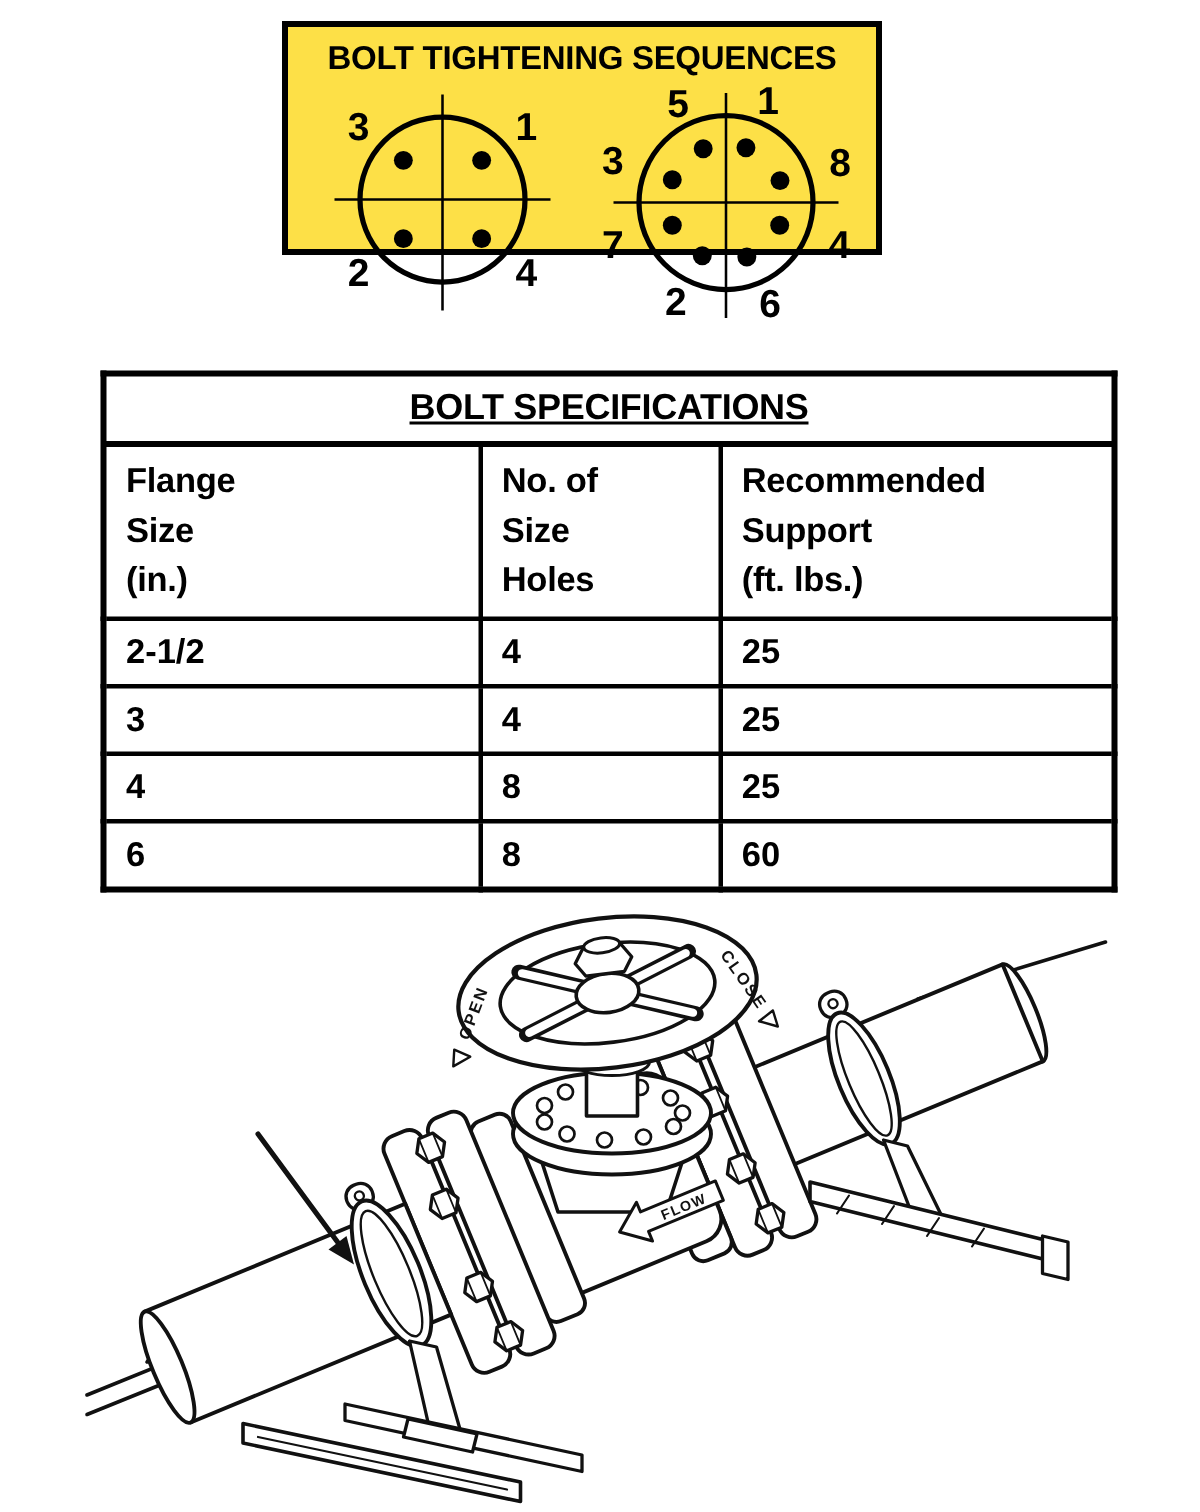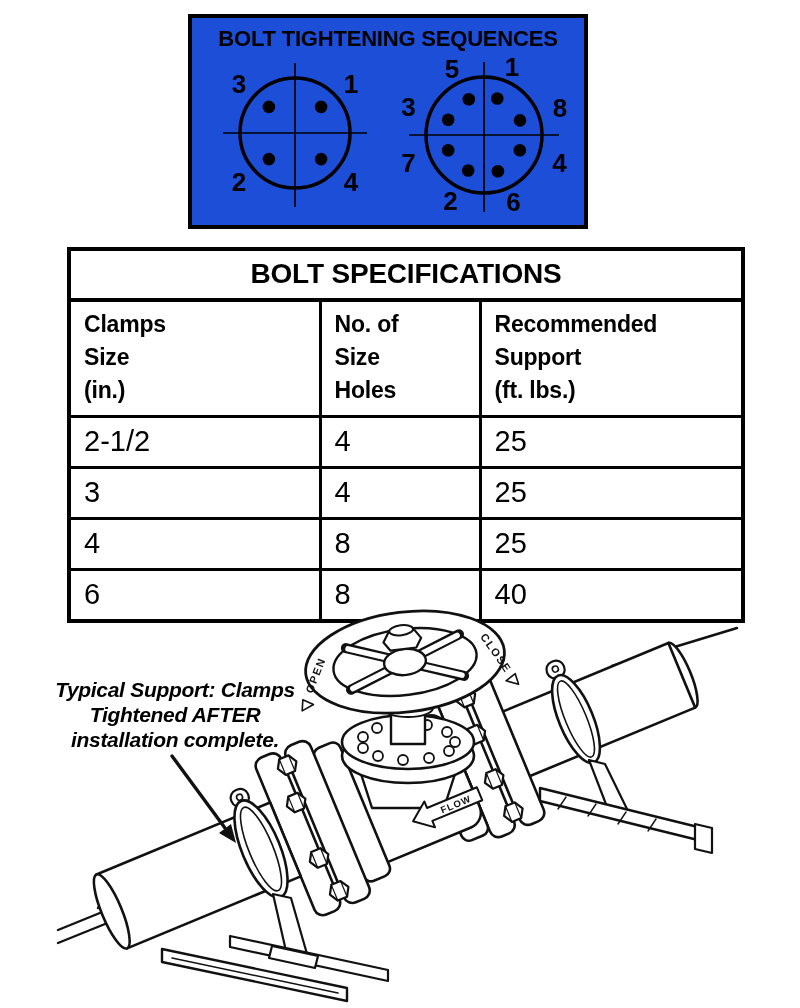--- a/index.html
+++ b/index.html
@@ -3,46 +3,46 @@
 <meta charset="utf-8">
 <style>
   * { margin:0; padding:0; box-sizing:border-box; }
   body { background:#fff; }
   .page {
     position:relative; width:800px; height:1008px; background:#ffffff;
     font-family:"Liberation Sans", sans-serif; color:#000; overflow:hidden;
   }
   
   .seq-box {
-    position:absolute; left:188px; top:14px; width:400px; height:215px;
-    border:4px solid #000; background:#1d4ed8;
+    position:absolute; left:188px; top:14px; width:400px; height:156px;
+    border:4px solid #000; background:#fde047;
   }
   .seq-title {
     margin-top:8px; text-align:center; font-weight:bold; font-size:22px;
     letter-spacing:-0.2px;
   }
   .seq-svg { display:block; margin-top:0px; }
   
   table.spec {
     position:absolute; left:67px; top:247px; width:674px;
     border-collapse:collapse; table-layout:fixed;
     border:4px solid #000; background:#fff;
   }
   table.spec th, table.spec td { border:3px solid #000; }
   .spec-title-cell {
-    text-align:center; font-weight:bold; font-size:28px; letter-spacing:-0.2px;
-    padding:7px 0 8px; border-bottom-width:4px !important;
+    text-align:center; font-weight:bold; font-size:24px; letter-spacing:-0.2px;
+    padding:7px 0 8px; border-bottom-width:4px !important;text-decoration:underline;
   }
   table.spec thead th.colhead {
     text-align:left; vertical-align:top; font-weight:bold; font-size:23px;
     white-space:pre-line; line-height:33px; padding:6px 8px 8px 13px;
     letter-spacing:-0.2px;
   }
   table.spec tbody td {
-    font-size:29px; font-weight:normal; padding:7px 8px 8px 13px; height:43px;
+    font-size:23px; font-weight:bold; padding:7px 8px 8px 13px; height:43px;
     vertical-align:middle;
   }
   
   .illus { position:absolute; left:0; top:580px; }
   .callout {
     position:absolute; left:42px; top:678px; width:266px;
     font-style:italic; font-weight:bold; font-size:21px; line-height:1.18;
     text-align:center; white-space:pre-line; letter-spacing:-0.3px;
   }
 </style>
@@ -95,21 +95,21 @@
     <colgroup>
         <col style="width:251px">
         <col style="width:160px">
         <col style="width:263px">
       </colgroup>
     <thead>
       <tr>
         <th class="spec-title-cell" colspan="3">BOLT SPECIFICATIONS</th>
       </tr>
       <tr id="spec-head-row">
-          <th class="colhead">Clamps
+          <th class="colhead">Flange
 Size
 (in.)</th>
           <th class="colhead">No. of
 Size
 Holes</th>
           <th class="colhead">Recommended
 Support
 (ft. lbs.)</th>
         </tr>
     </thead>
@@ -125,21 +125,21 @@
           <td>25</td>
         </tr>
         <tr>
           <td>4</td>
           <td>8</td>
           <td>25</td>
         </tr>
         <tr>
           <td>6</td>
           <td>8</td>
-          <td>40</td>
+          <td>60</td>
         </tr>
       </tbody>
   </table>
 
   <svg class="illus" width="800" height="428" viewBox="0 580 800 428" stroke-linejoin="round" stroke-linecap="round">
     <defs>
       <g id="hexnut">
         <polygon points="-10,0 -5,-8.5 5,-8.5 10,0 5,8.5 -5,8.5" fill="#fff" stroke="#111" stroke-width="2.2"></polygon>
         <line x1="-5" y1="-8.5" x2="-5" y2="8.5" stroke="#111" stroke-width="1.2"></line>
         <line x1="5" y1="-8.5" x2="5" y2="8.5" stroke="#111" stroke-width="1.2"></line>
@@ -265,17 +265,14 @@
       <polygon points="410,806 428,792 428,799 482,799 482,813 428,813 428,820" fill="#fff" stroke="#111" stroke-width="2"></polygon>
       <text x="456" y="810" font-size="9.5" font-weight="bold" letter-spacing="1" fill="#111" text-anchor="middle">FLOW</text>
     </g>
 
     <g>
       <line x1="172" y1="756" x2="225" y2="828" stroke="#111" stroke-width="3.4"></line>
       <polygon points="236,843 219,833 231,824" fill="#111"></polygon>
     </g>
   </svg>
 
-  <div class="callout">Typical Support: Clamps
-Tightened AFTER
-installation complete.</div>
 
 </div>
 
 </body></html>

